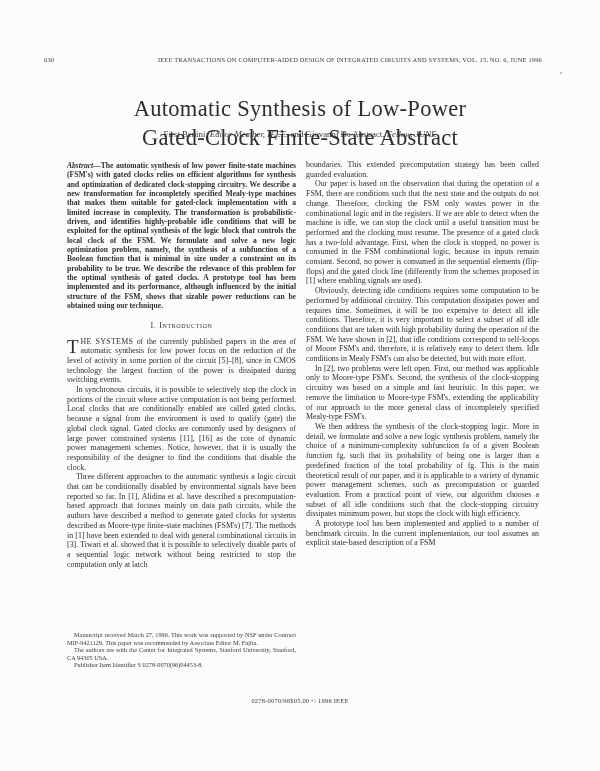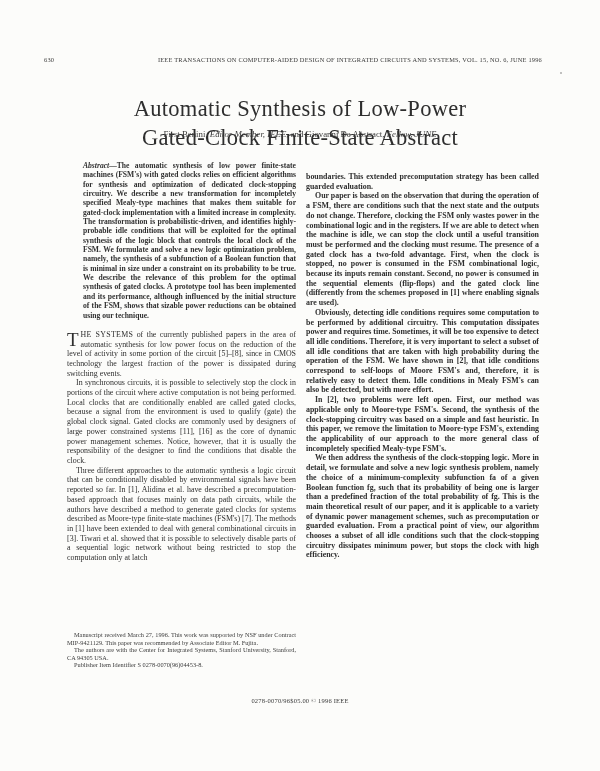--- a/index.html
+++ b/index.html
@@ -29,27 +29,26 @@
     position:absolute;top:129px;left:0;width:600px;
     text-align:center;font-size:8.8px;color:#3a3a3a;
   }
   .authors .aff{font-style:italic;}
   
   .col-left{
     position:absolute;left:67px;top:161px;width:229px;height:466px;
     overflow:hidden;
   }
   .col-right{
-    position:absolute;left:306px;top:172px;width:233px;height:512px;
+    position:absolute;left:306px;top:160px;width:233px;height:512px;
     overflow:hidden;
-    font-weight:bold;
   }
   .abstract{
     font-size:7.6px;line-height:9.35px;font-weight:bold;
-    text-align:justify;margin:0 0 10px 16px;color:#303030;
+    text-align:justify;margin:0 0 10px 0;color:#303030;
   }
   .abstract .abs-label{font-style:italic;}
   .sec-heading{
     text-align:center;font-size:8.2px;letter-spacing:0.6px;
     margin:10px 0 7px 0;color:#333;font-variant:small-caps;
   }
   .body-p{
     font-size:7.9px;line-height:9.7px;text-align:justify;
     margin:0;color:#2e2e2e;
   }
@@ -90,36 +89,38 @@
   </h1>
 
   <div class="authors">
     <span>First Benini, </span><span class="aff">Editor Member, IEEE</span><span>, and Giovanni De Abstract, </span><span class="aff">Fellow, JUNE</span>
   </div>
 
   <div class="col-left">
     <p class="abstract">
       <span class="abs-label">Abstract—</span><span>The automatic synthesis of low power finite-state machines (FSM's) with gated clocks relies on efficient algorithms for synthesis and optimization of dedicated clock-stopping circuitry. We describe a new transformation for incompletely specified Mealy-type machines that makes them suitable for gated-clock implementation with a limited increase in complexity. The transformation is probabilistic-driven, and identifies highly-probable idle conditions that will be exploited for the optimal synthesis of the logic block that controls the local clock of the FSM. We formulate and solve a new logic optimization problem, namely, the synthesis of a subfunction of a Boolean function that is minimal in size under a constraint on its probability to be true. We describe the relevance of this problem for the optimal synthesis of gated clocks. A prototype tool has been implemented and its performance, although influenced by the initial structure of the FSM, shows that sizable power reductions can be obtained using our technique.</span>
     </p>
+    <div class="sec-heading">I. Introduction</div>
     <p class="body-p">
       <span class="dropcap">T</span><span class="lead-caps">HE SYSTEMS</span><span> of the currently published papers in the area of automatic synthesis for low power focus on the reduction of the level of activity in some portion of the circuit [5]–[8], since in CMOS technology the largest fraction of the power is dissipated during switching events.</span>
     </p>
     <p class="body-p indent">In synchronous circuits, it is possible to selectively stop the clock in portions of the circuit where active computation is not being performed. Local clocks that are conditionally enabled are called gated clocks, because a signal from the environment is used to qualify (gate) the global clock signal. Gated clocks are commonly used by designers of large power constrained systems [11], [16] as the core of dynamic power management schemes. Notice, however, that it is usually the responsibility of the designer to find the conditions that disable the clock.</p>
     <p class="body-p indent">Three different approaches to the automatic synthesis a logic circuit that can be conditionally disabled by environmental signals have been reported so far. In [1], Alidina et al. have described a precomputation-based approach that focuses mainly on data path circuits, while the authors have described a method to generate gated clocks for systems described as Moore-type finite-state machines (FSM's) [7]. The methods in [1] have been extended to deal with general combinational circuits in [3]. Tiwari et al. showed that it is possible to selectively disable parts of a sequential logic network without being restricted to stop the computation only at latch</p>
   </div>
 
   <div class="footnote">
     <p>Manuscript received March 27, 1996. This work was supported by NSF under Contract MIP-9421129. This paper was recommended by Associate Editor M. Fujita.</p>
     <p>The authors are with the Center for Integrated Systems, Stanford University, Stanford, CA 94305 USA.</p>
     <p>Publisher Item Identifier S 0278-0070(96)04453-8.</p>
   </div>
 
   <div class="col-right">
     <p class="body-p">boundaries. This extended precomputation strategy has been called guarded evaluation.</p>
     <p class="body-p indent">Our paper is based on the observation that during the operation of a FSM, there are conditions such that the next state and the outputs do not change. Therefore, clocking the FSM only wastes power in the combinational logic and in the registers. If we are able to detect when the machine is idle, we can stop the clock until a useful transition must be performed and the clocking must resume. The presence of a gated clock has a two-fold advantage. First, when the clock is stopped, no power is consumed in the FSM combinational logic, because its inputs remain constant. Second, no power is consumed in the sequential elements (flip-flops) and the gated clock line (differently from the schemes proposed in [1] where enabling signals are used).</p>
     <p class="body-p indent">Obviously, detecting idle conditions requires some computation to be performed by additional circuitry. This computation dissipates power and requires time. Sometimes, it will be too expensive to detect all idle conditions. Therefore, it is very important to select a subset of all idle conditions that are taken with high probability during the operation of the FSM. We have shown in [2], that idle conditions correspond to self-loops of Moore FSM's and, therefore, it is relatively easy to detect them. Idle conditions in Mealy FSM's can also be detected, but with more effort.</p>
     <p class="body-p indent">In [2], two problems were left open. First, our method was applicable only to Moore-type FSM's. Second, the synthesis of the clock-stopping circuitry was based on a simple and fast heuristic. In this paper, we remove the limitation to Moore-type FSM's, extending the applicability of our approach to the more general class of incompletely specified Mealy-type FSM's.</p>
     <p class="body-p indent">We then address the synthesis of the clock-stopping logic. More in detail, we formulate and solve a new logic synthesis problem, namely the choice of a minimum-complexity subfunction fa of a given Boolean function fg, such that its probability of being one is larger than a predefined fraction of the total probability of fg. This is the main theoretical result of our paper, and it is applicable to a variety of dynamic power management schemes, such as precomputation or guarded evaluation. From a practical point of view, our algorithm chooses a subset of all idle conditions such that the clock-stopping circuitry dissipates minimum power, but stops the clock with high efficiency.</p>
+    <p class="body-p indent">A prototype tool has been implemented and applied to a number of benchmark circuits. In the current implementation, our tool assumes an explicit state-based description of a FSM</p>
   </div>
 
   <div class="footer">0278-0070/96$05.00 © 1996 IEEE</div>
 
 </div>
 
 </body></html>

